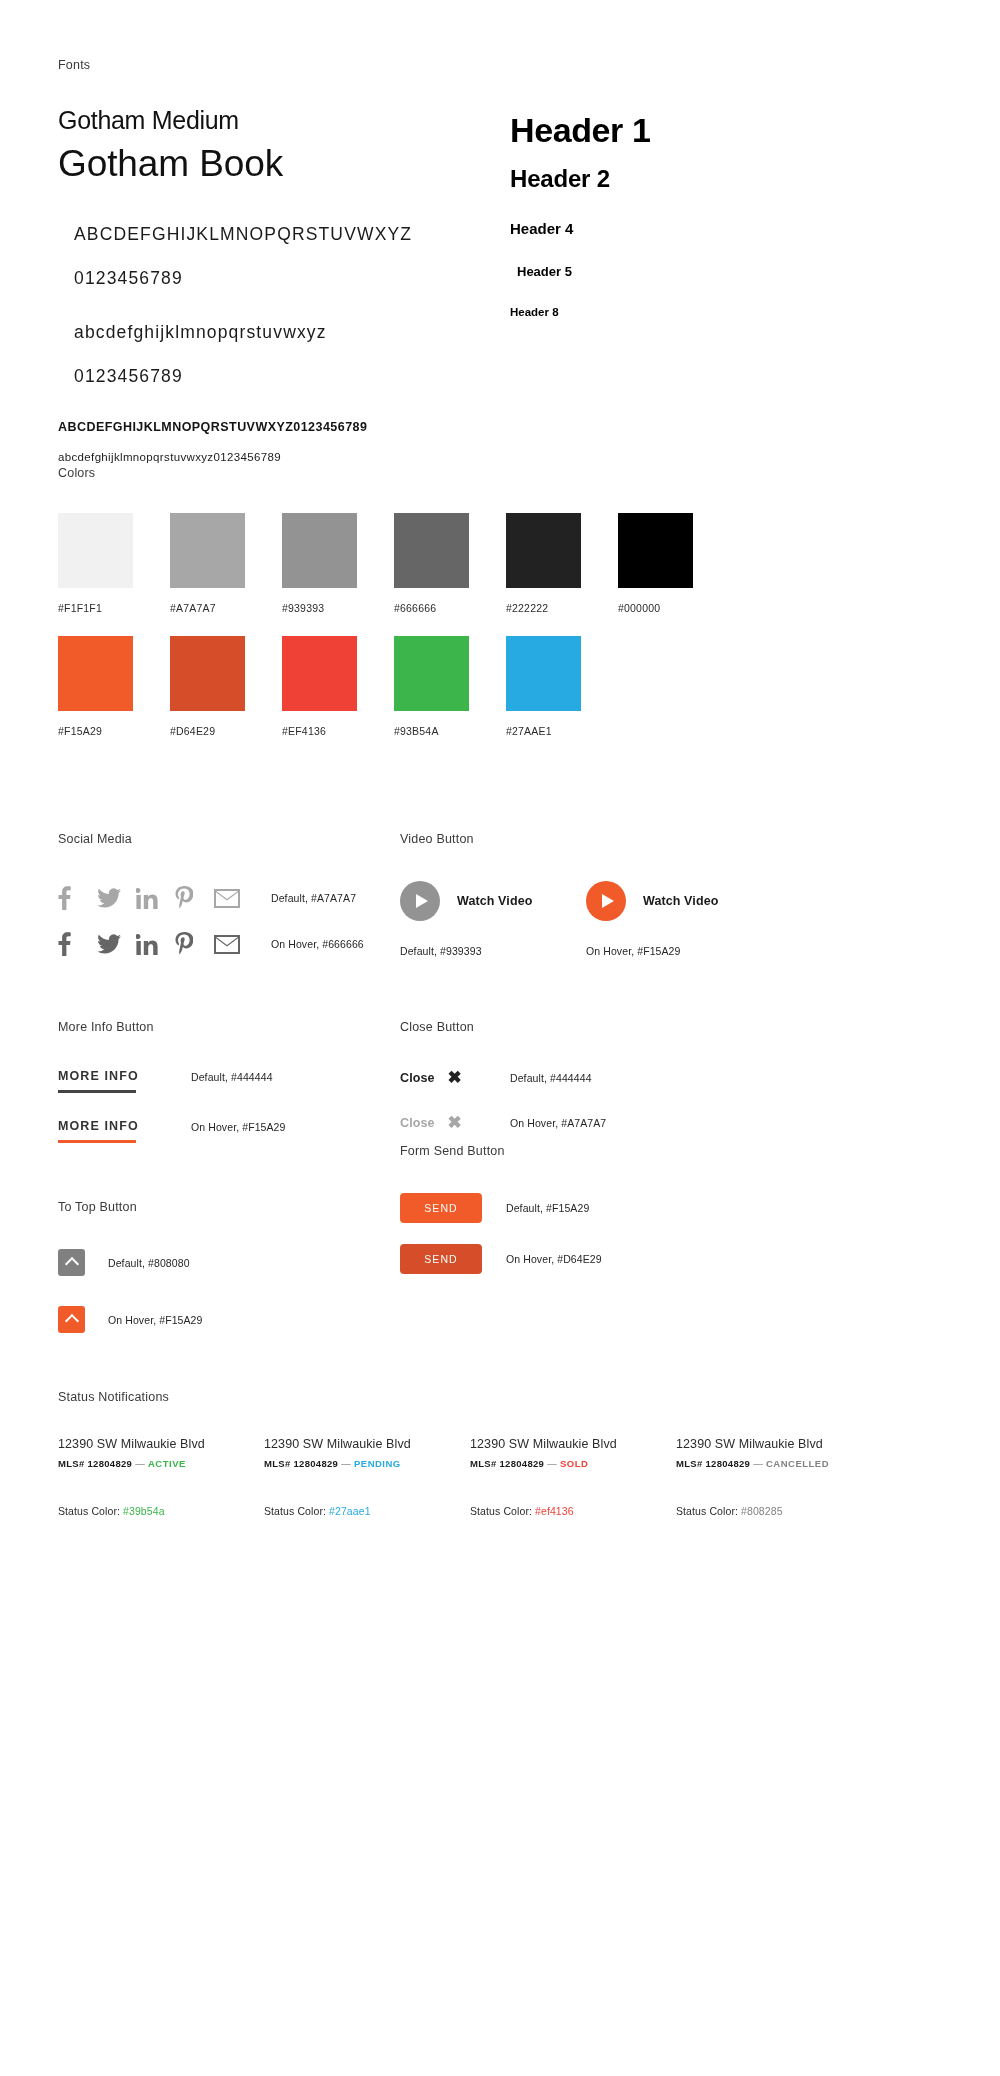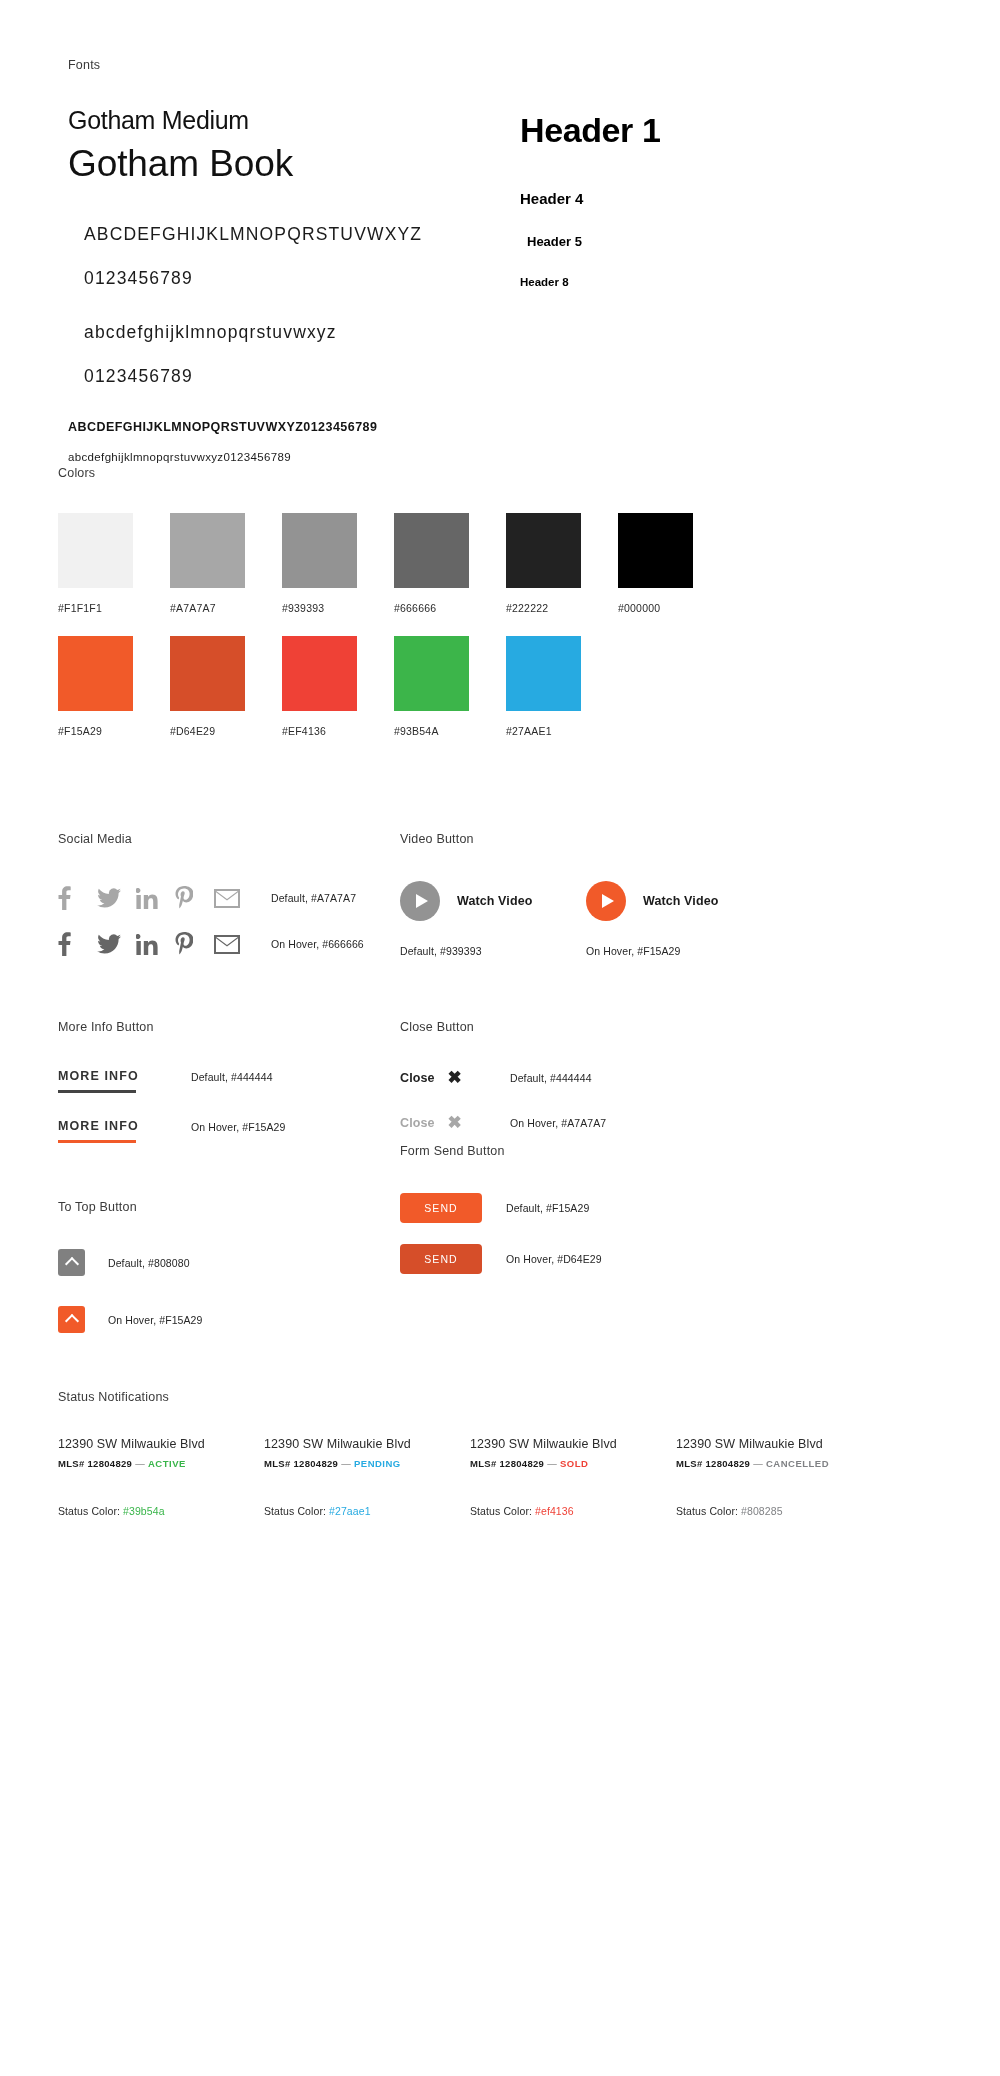--- a/index.html
+++ b/index.html
@@ -23,21 +23,21 @@
     padding: 0 58px;
   }
   .section-label {
     font-size: 12.5px;
     color: #3a3a3a;
     letter-spacing: 0.2px;
     font-weight: 400;
   }
 
   
-  #fonts-section { position: absolute; left: 68px; top: 58px; width: 884px; }
+  #fonts-section { position: absolute; left: 58px; top: 58px; width: 884px; }
   .fonts-grid { display: flex; margin-top: 33px; }
   .fonts-left { width: 452px; flex: none; }
   .fonts-right { flex: 1; padding-top: 6px; }
 
   .font-name-medium {
     font-size: 25px;
     font-weight: 400;
     letter-spacing: -0.3px;
     color: #111111;
     line-height: 1.22;
@@ -74,21 +74,21 @@
   .charset-small {
     font-size: 11.5px;
     font-weight: 400;
     letter-spacing: 0.35px;
     color: #1b1b1b;
     margin: 17px 0 0 0;
     white-space: nowrap;
   }
 
   .header-sample { color: #000000; margin: 0; font-weight: 700; }
-  .h-1 { font-size: 34px; letter-spacing: -0.4px; margin-bottom: 40px; }
+  .h-1 { font-size: 34px; letter-spacing: -0.4px; margin-bottom: 15px; }
   .h-2 { font-size: 24px; letter-spacing: -0.2px; margin-bottom: 27px; }
   .h-3 { font-size: 17px; margin-bottom: 27px; }
   .h-4 { font-size: 15px; margin-bottom: 27px; }
   .h-5 { font-size: 13px; margin-bottom: 27px; margin-left: 7px; }
   .h-6 { font-size: 11.5px; margin-bottom: 0; }
 
   
   #colors-section { position: absolute; left: 58px; top: 466px; width: 884px; }
   .swatch-row { display: flex; margin-top: 33px; }
   .swatch-row.second { margin-top: 22px; }
@@ -261,20 +261,21 @@
         </div>
 
         <div class="charset-bold-block">
           <p class="charset-bold">ABCDEFGHIJKLMNOPQRSTUVWXYZ0123456789</p>
           <p class="charset-small">abcdefghijklmnopqrstuvwxyz0123456789</p>
         </div>
       </div>
 
       <div class="fonts-right">
         <p class="header-sample h-1">Header 1</p>
+        <p class="header-sample h-2">Header 2</p>
         <p class="header-sample h-4">Header 4</p>
         <p class="header-sample h-5">Header 5</p>
         <p class="header-sample h-6">Header 8</p>
       </div>
     </div>
   </div>
 
   <div id="colors-section">
     <div class="section-label">Colors</div>
 

